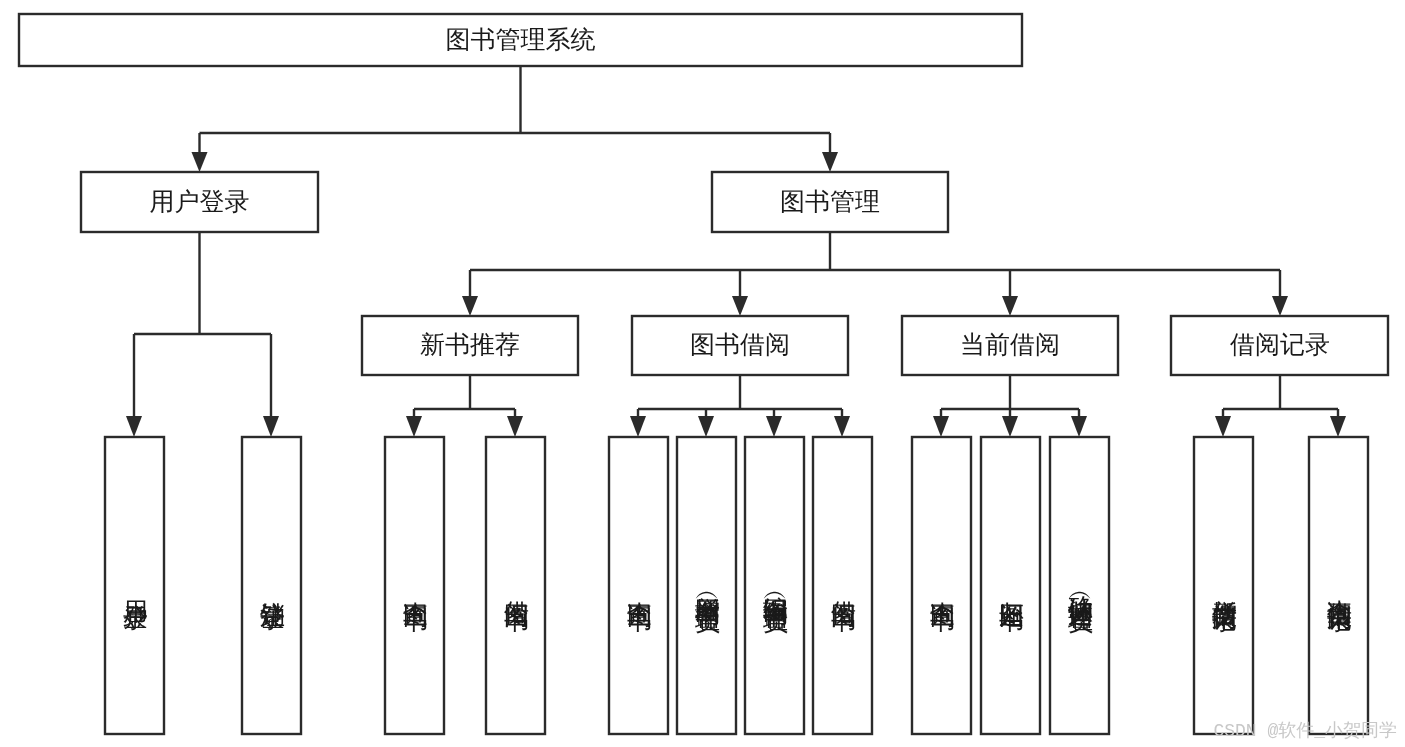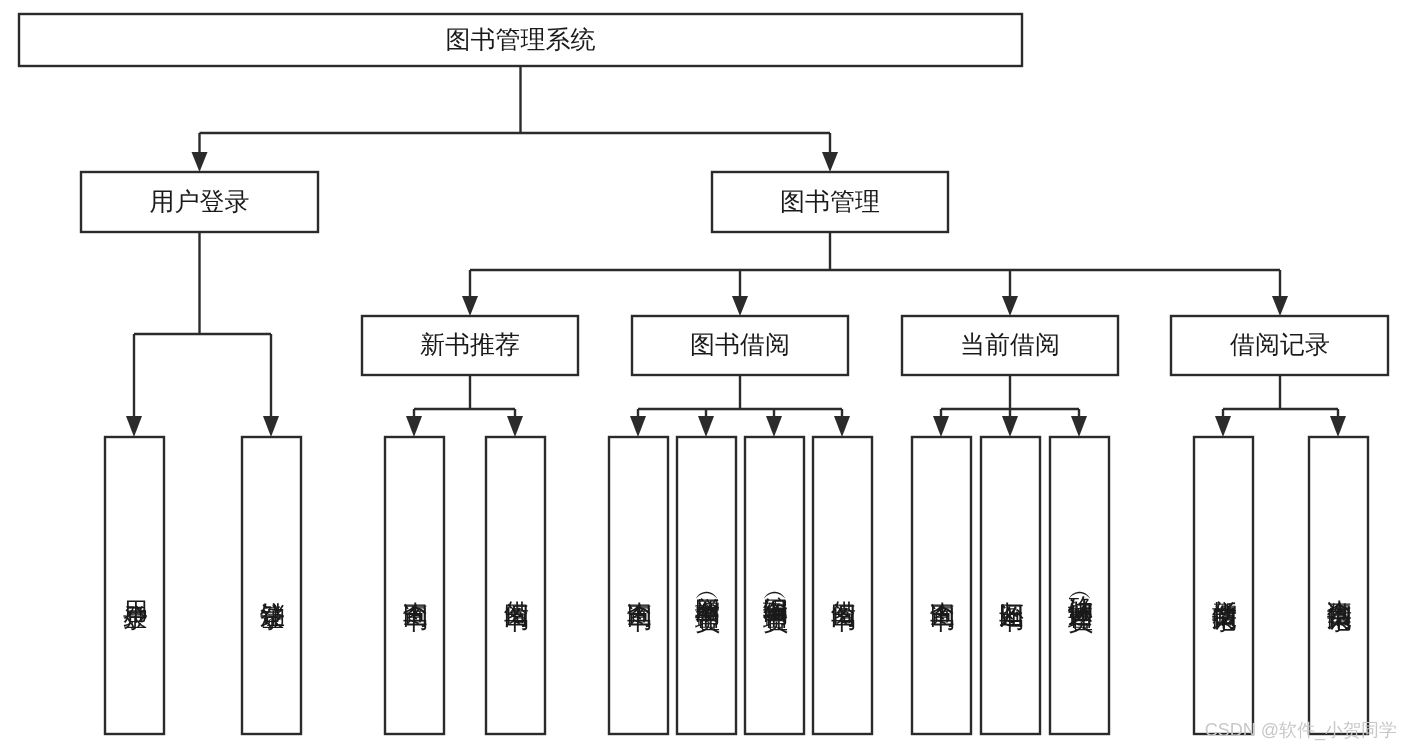--- a/index.html
+++ b/index.html
@@ -49,21 +49,21 @@
     fill: none;
   }
   .arrow-head {
     fill: #2b2b2b;
     stroke: none;
   }
   .watermark {
     position: absolute;
     right: 8px;
     bottom: 5px;
-    font-family: Liberation Sans, sans-serif;
+    font-family: Liberation Mono, monospace;
     font-size: 18px;
     color: #c8c8c8;
     white-space: nowrap;
     user-select: none;
     text-align: center;
   }
 </style>
 </head>
 <body>
 

